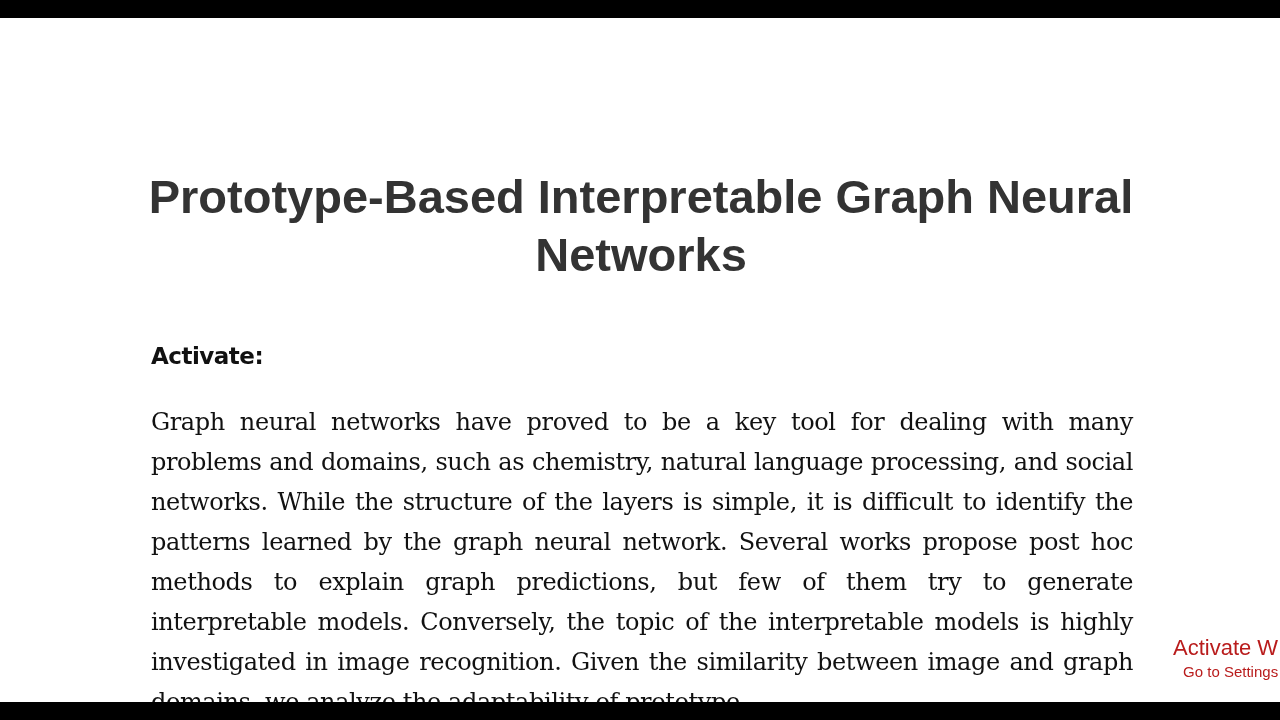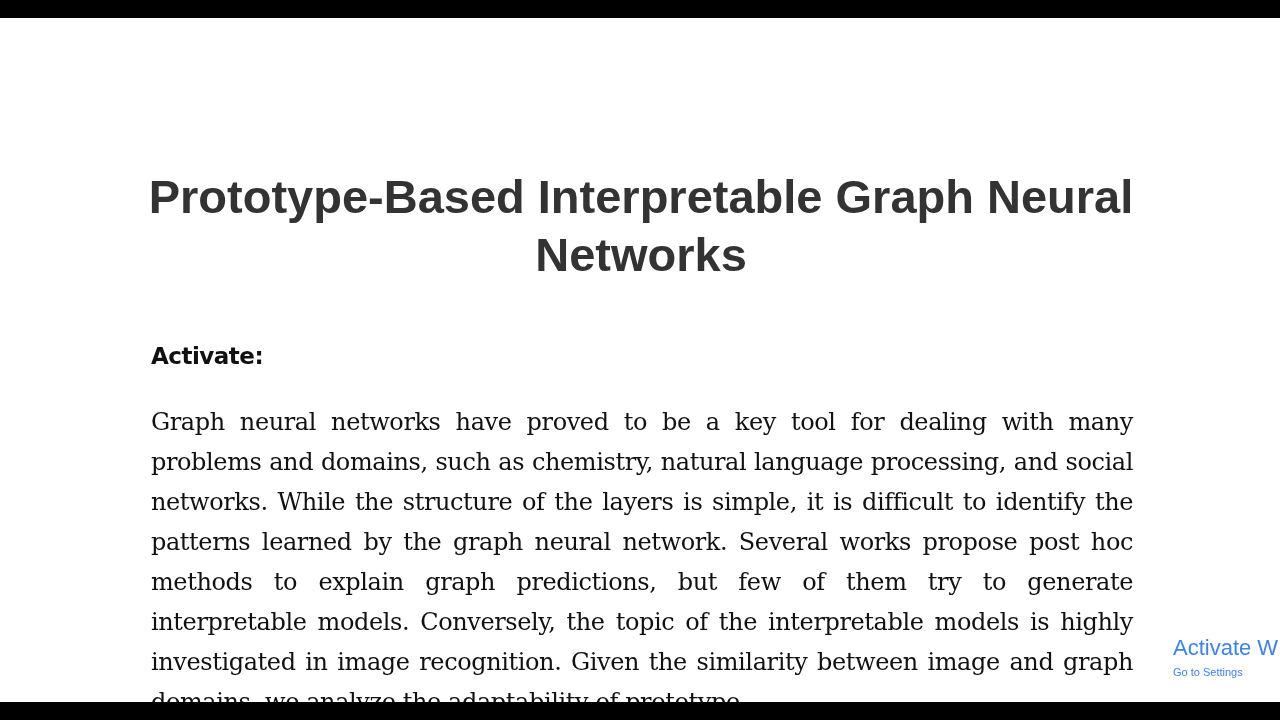--- a/index.html
+++ b/index.html
@@ -22,24 +22,24 @@
       font-family: "DejaVu Sans", sans-serif; font-weight: bold;
       font-size: 23px; color: #111; margin: 0; letter-spacing: -0.5px;
     }
     .abstract-body {
       position: absolute; left: 151px; top: 384px; width: 982px;
       font-family: "DejaVu Serif", serif; font-size: 24px; line-height: 40px;
       color: #111; text-align: justify; margin: 0; letter-spacing: -0.4px;
     }
     .watermark {
       position: absolute; left: 1173px; top: 634px; z-index: 4;
-      font-family: "Liberation Sans", sans-serif; color: #3b82f6; white-space: nowrap;
+      font-family: "Liberation Sans", sans-serif; color: #b91c1c; white-space: nowrap;
     }
     .watermark .w1 { font-size: 22px; line-height: 28px; display: block; }
-    .watermark .w2 { font-size: 11px; line-height: 20px; display: block; }
+    .watermark .w2 { font-size: 15px; line-height: 20px; display: block; text-align: right; }
   </style>
 </head>
 <body>
 
 <div class="bar-top"></div>
 
 <div class="page">
   <h1 class="title">Prototype-Based Interpretable Graph Neural Networks</h1>
   <h2 class="abstract-heading">Activate:</h2>
   <p class="abstract-body">Graph neural networks have proved to be a key tool for dealing with many problems and domains, such as chemistry, natural language processing, and social networks. While the structure of the layers is simple, it is difficult to identify the patterns learned by the graph neural network. Several works propose post hoc methods to explain graph predictions, but few of them try to generate interpretable models. Conversely, the topic of the interpretable models is highly investigated in image recognition. Given the similarity between image and graph domains, we analyze the adaptability of prototype-</p>

